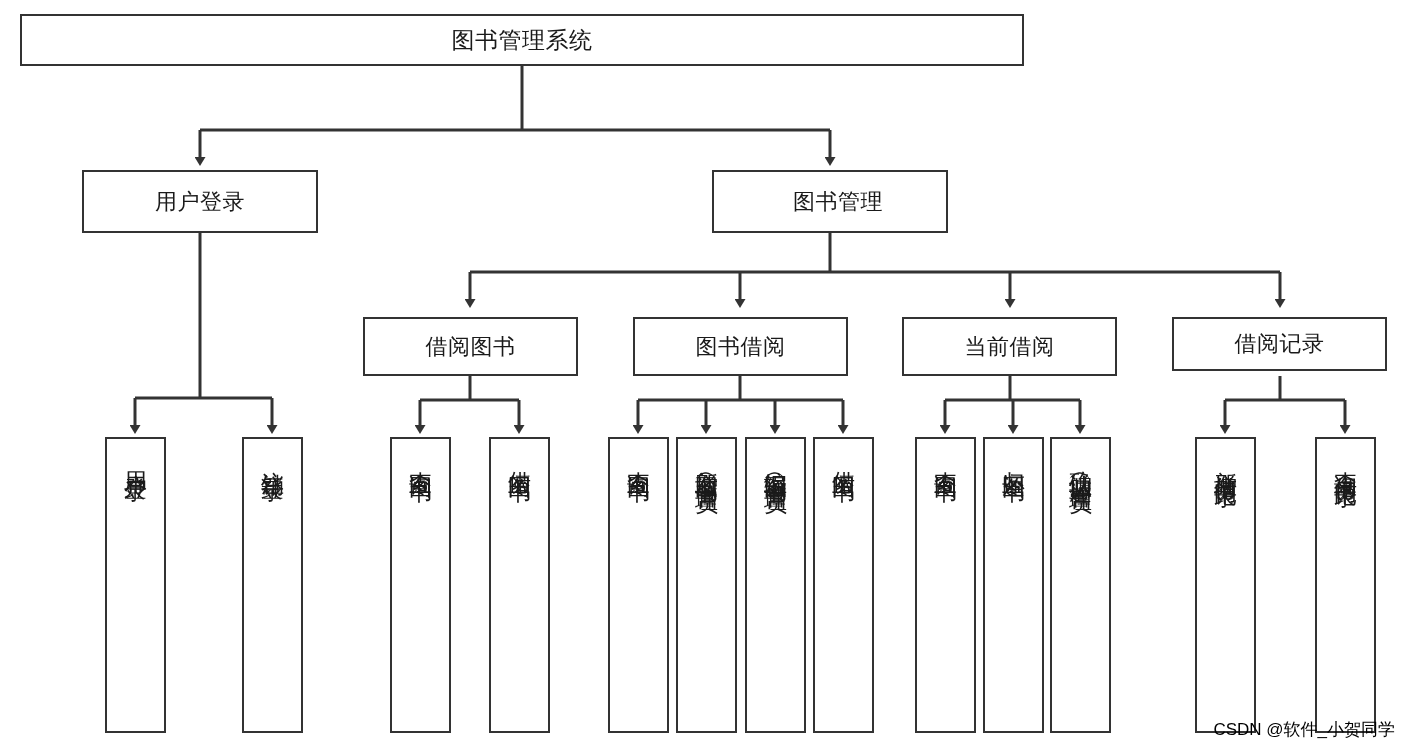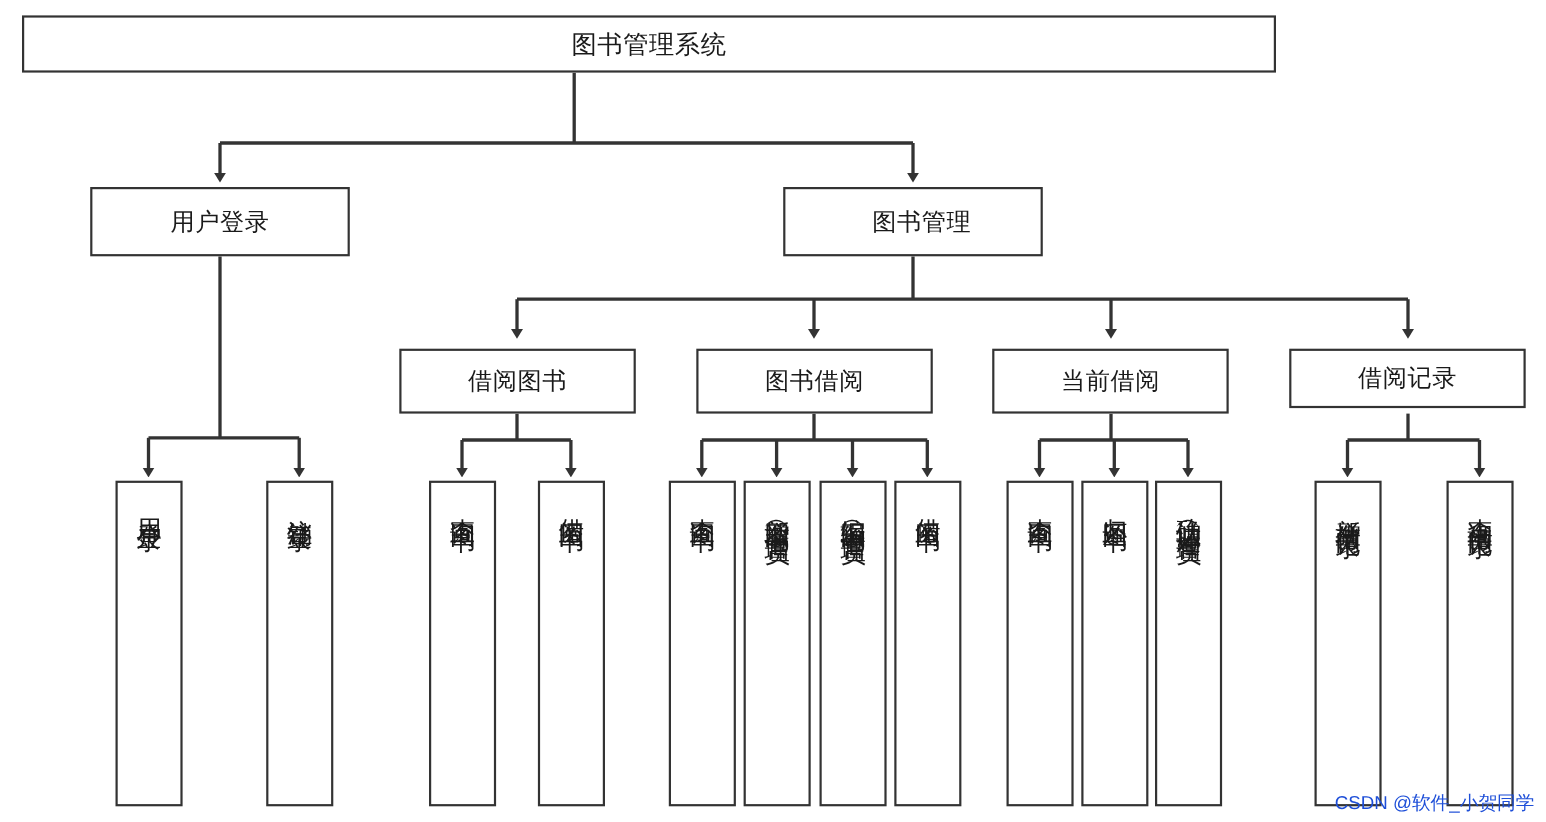--- a/index.html
+++ b/index.html
@@ -60,21 +60,21 @@
     font-size: 23px;
     line-height: 1;
     letter-spacing: 3px;
     white-space: nowrap;
   }
   .watermark {
     position: absolute;
     right: 10px;
     bottom: 6px;
     font-size: 17px;
-    color: #1d4ed8;
+    color: #000000;
     z-index: 5;
     white-space: nowrap;
   }
 </style>
 </head>
 <body>
 
 <div id="diagram-root">
 
   <svg class="connectors" viewBox="0 0 1405 747" xmlns="http://www.w3.org/2000/svg">
@@ -120,21 +120,21 @@
       <path d="M1013,400 L1013,426" marker-end="url(#arrow)"></path>
       <path d="M1080,400 L1080,426" marker-end="url(#arrow)"></path>
 
       <path d="M1280,376 L1280,400"></path>
       <path d="M1225,400 L1345,400"></path>
       <path d="M1225,400 L1225,426" marker-end="url(#arrow)"></path>
       <path d="M1345,400 L1345,426" marker-end="url(#arrow)"></path>
     </g>
   </svg>
 
-  <div class="node horiz root" style="left:20px; top:14px; width:1140px; height:52px;">
+  <div class="node horiz root" style="left:20px; top:14px; width:1004px; height:52px;">
     <span class="label">图书管理系统</span>
   </div>
 
   <div class="node horiz" style="left:82px; top:170px; width:236px; height:63px;">
     <span class="label">用户登录</span>
   </div>
   <div class="node horiz" style="left:712px; top:170px; width:236px; height:63px;padding-left:16px;">
     <span class="label">图书管理</span>
   </div>
 

